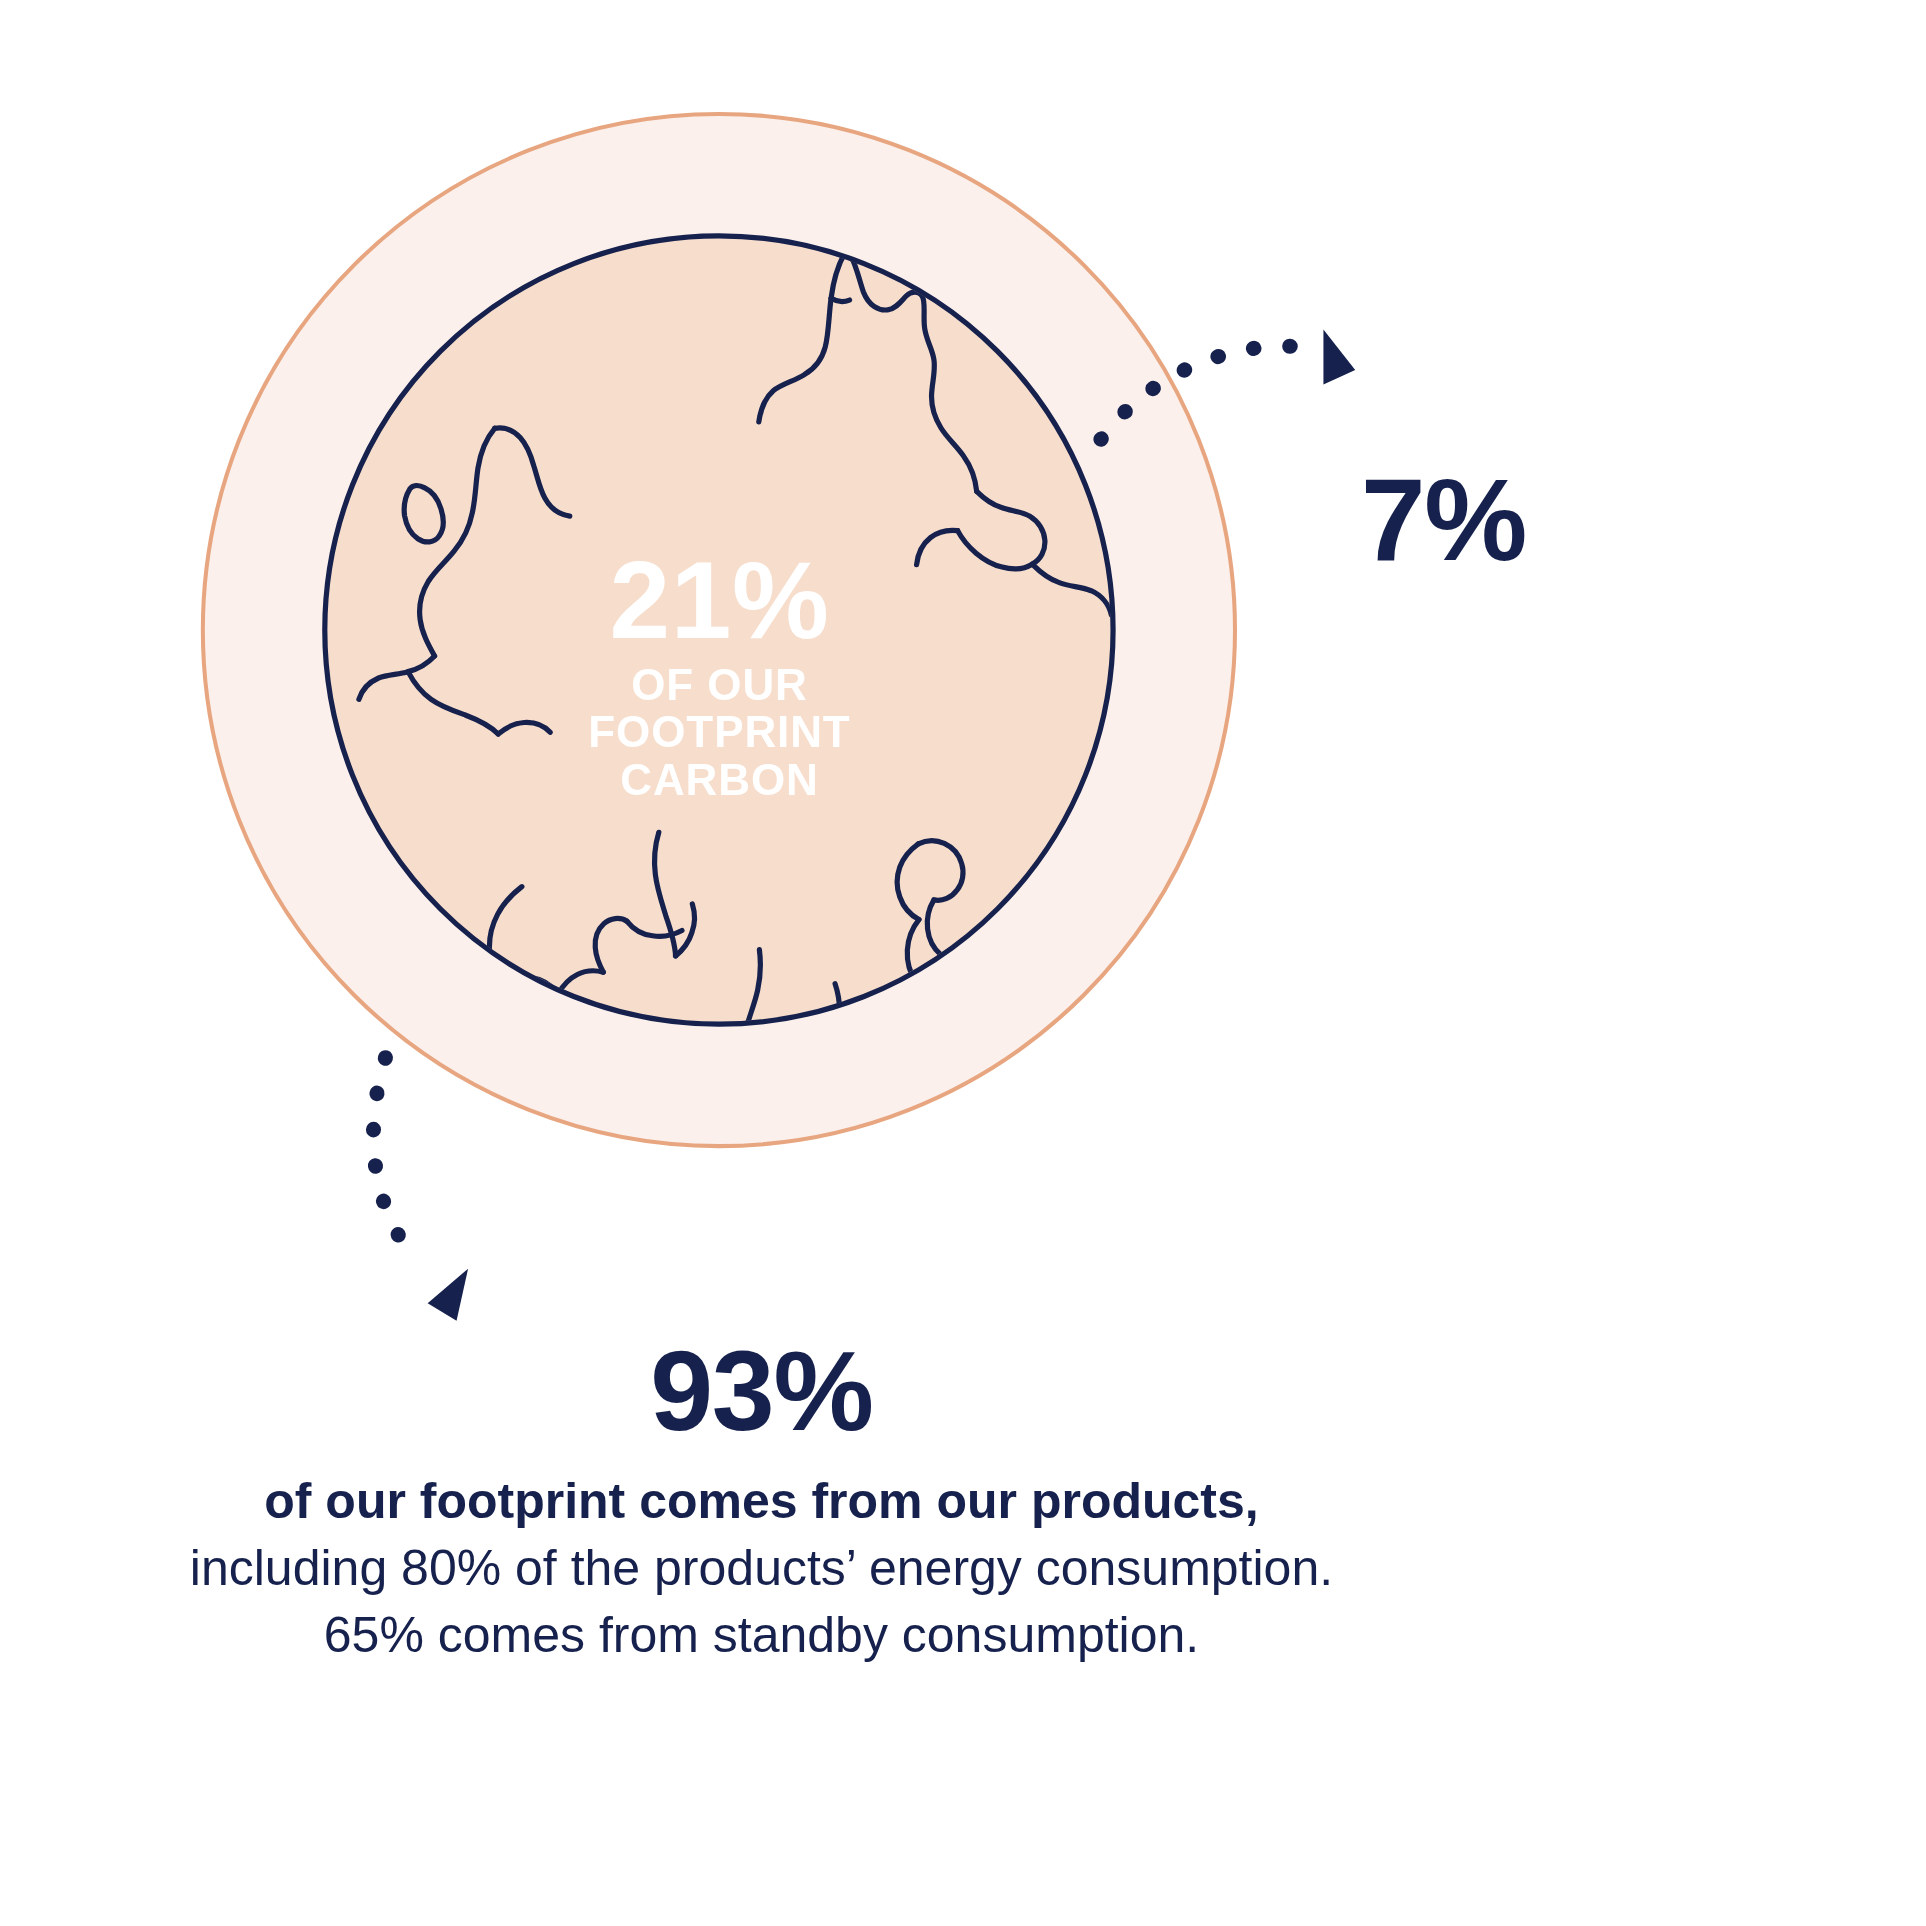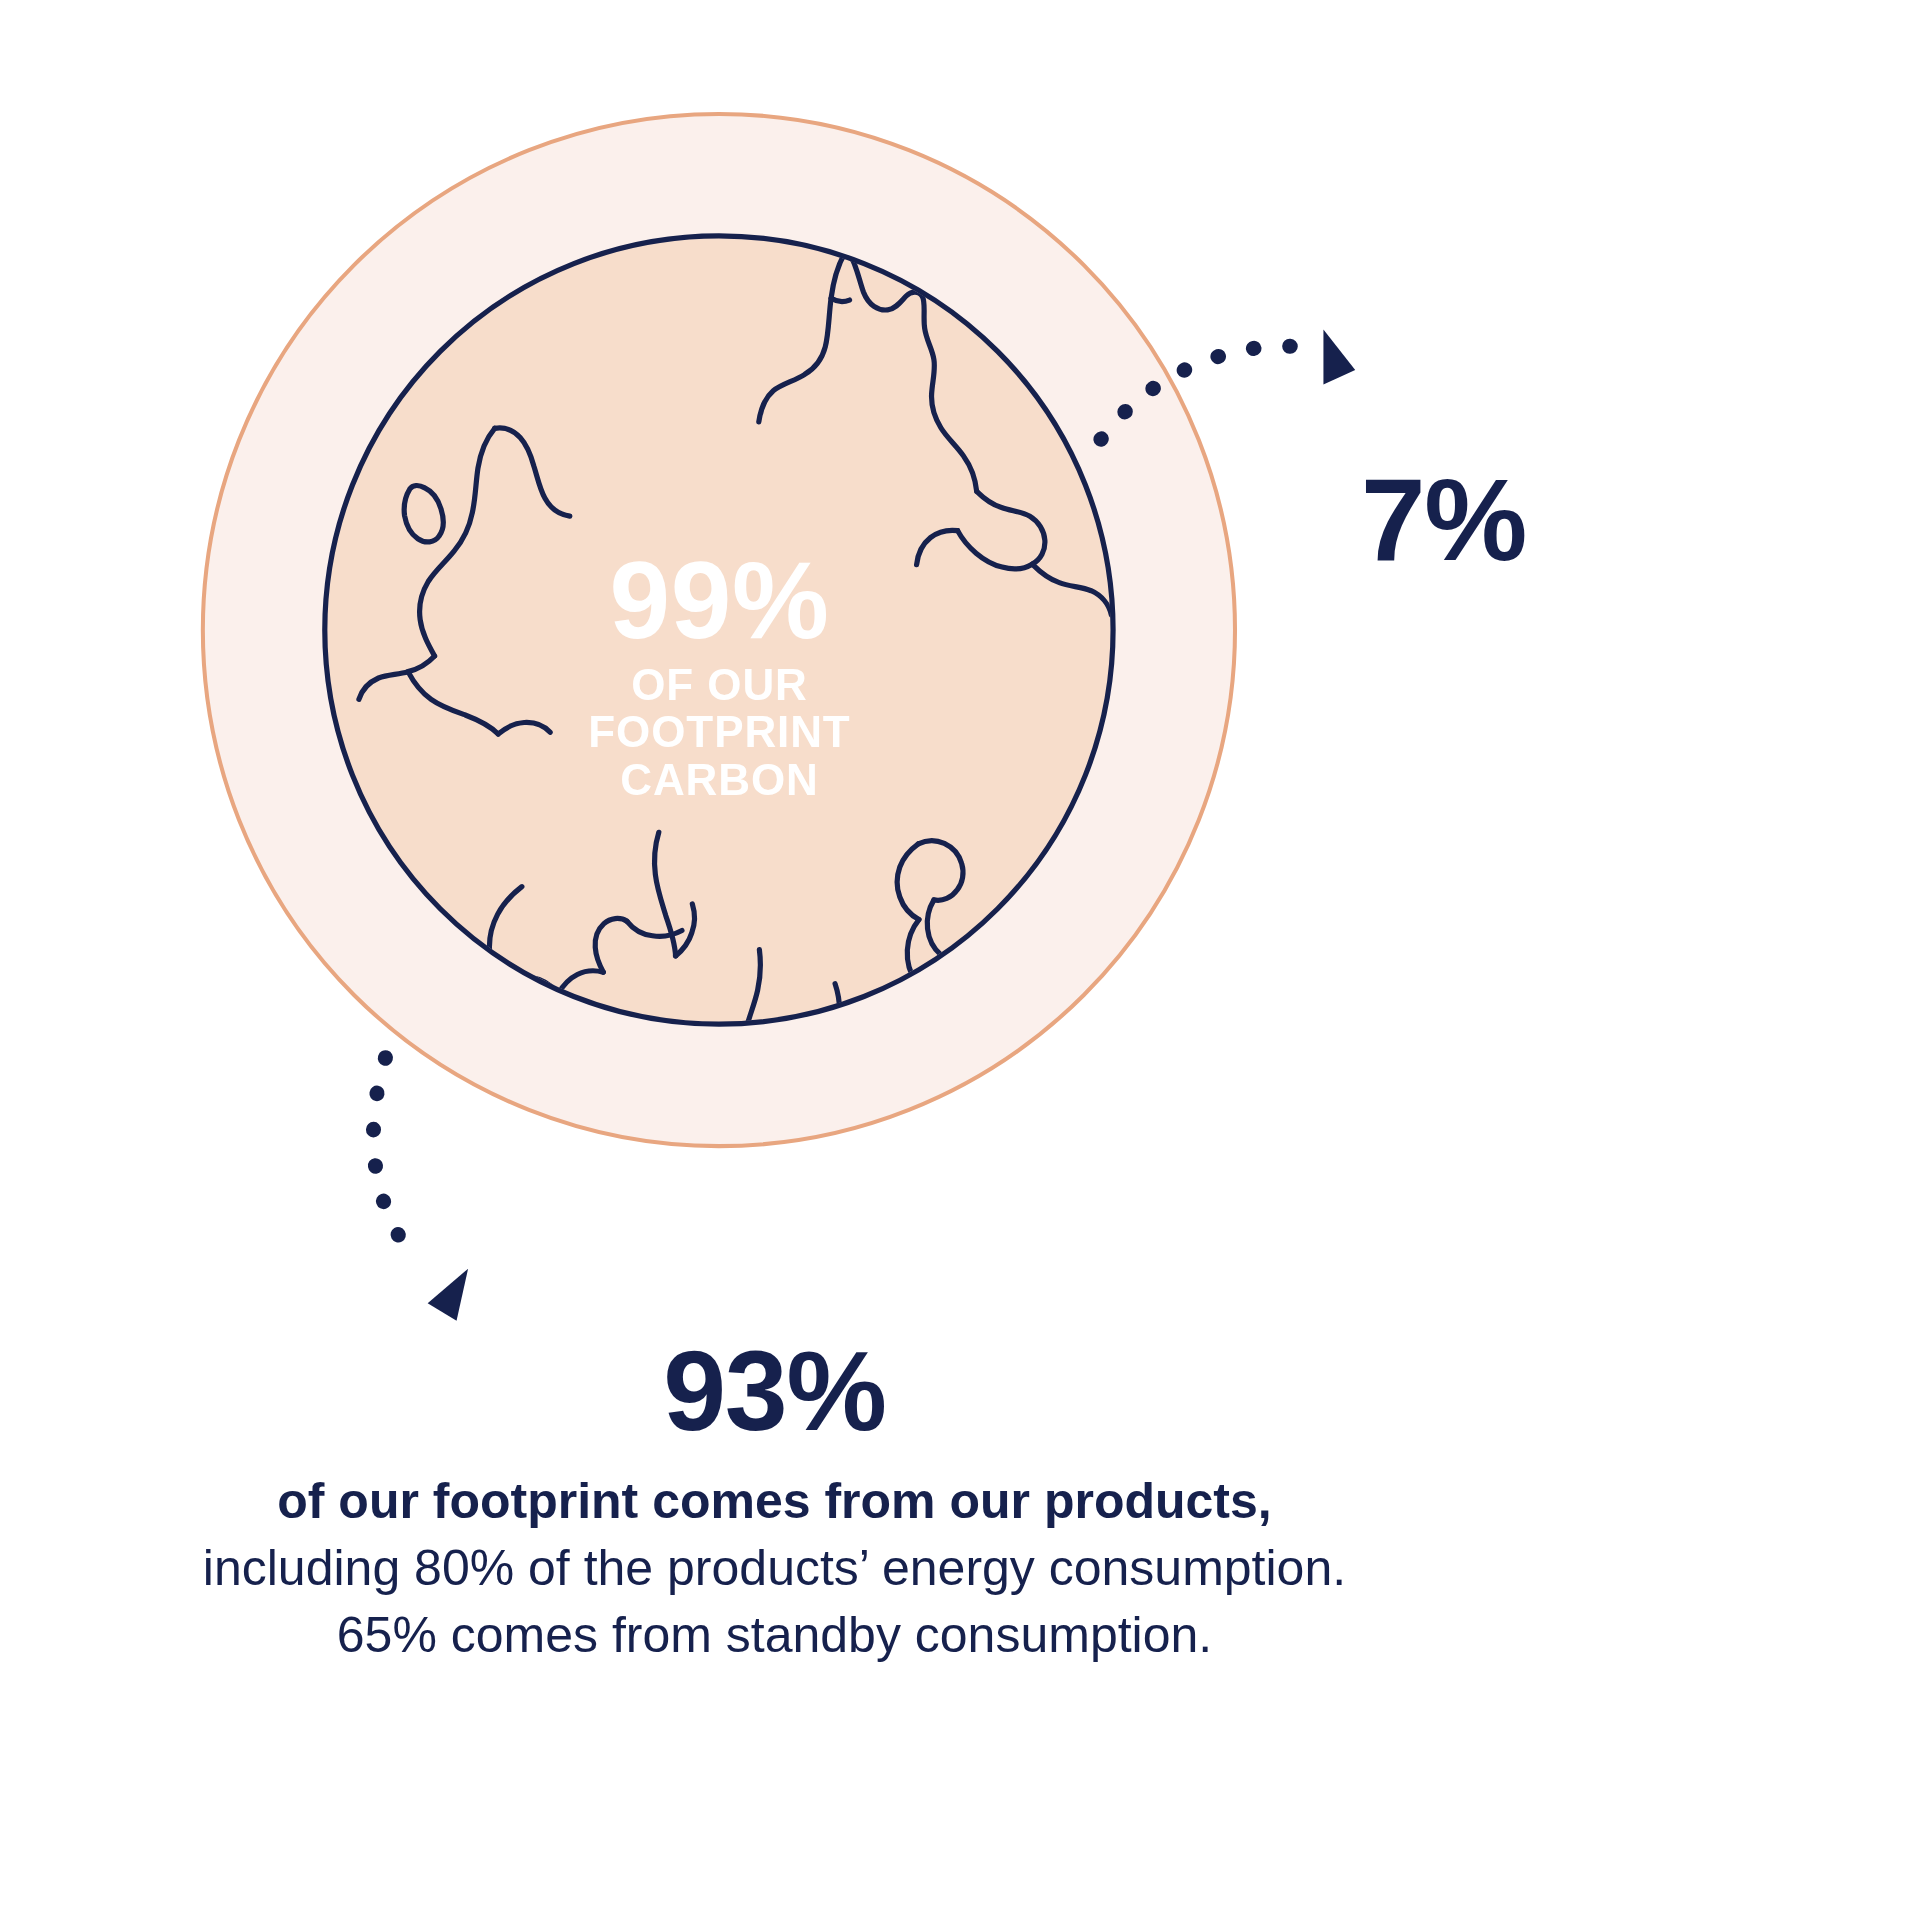--- a/index.html
+++ b/index.html
@@ -40,21 +40,21 @@
     font-size:116px; font-weight:700; line-height:1.0;
     letter-spacing:-1.2px;
   }
   #op-desc{
     font-size:44px; font-weight:700; line-height:1.28;
     margin-top:10.4px;
   }
 
   
   #prod-block{
-    left:191px; top:1335px; width:1167px;
+    left:178px; top:1335px; width:1167px;
     color:#16214d; text-align:center;
   }
   #prod-pct{
     font-size:113px; font-weight:700; line-height:1.0;
     letter-spacing:-1.2px;
   }
   #prod-desc{
     font-size:50px; line-height:1.34; margin-top:19.6px;
     font-weight:400;
   }
@@ -144,21 +144,21 @@
       <polygon points="2290,570 2290,665 2345,640" fill="#16214d"></polygon>
     </g>
 
     <g>
       <path d="M667 1830 C630 1950 640 2080 715 2175" fill="none" stroke="#16214d" stroke-width="26" stroke-linecap="round" stroke-dasharray="1 62"></path>
       <polygon points="740,2255 810,2195 790,2285" fill="#16214d"></polygon>
     </g>
   </svg>
 
   <div class="abs" id="center-text">
-    <div id="big-99">99%</div>
+    <div id="big-99">21%</div>
     <div id="center-sub">
       <div>OF OUR</div>
       <div>FOOTPRINT</div>
       <div>CARBON</div>
     </div>
   </div>
 
   <div class="abs" id="op-block">
     <div id="op-pct">7%</div>
     <div id="op-desc">

